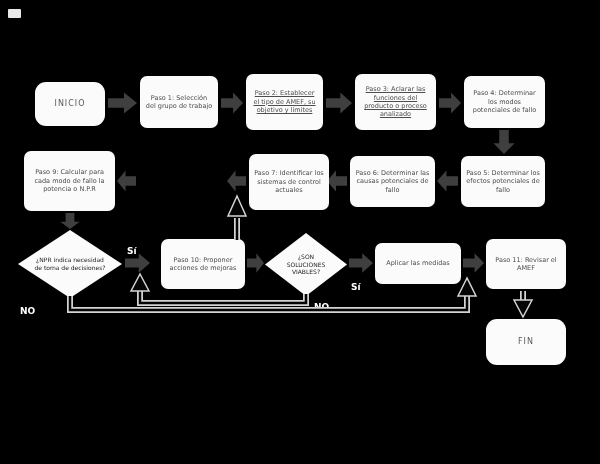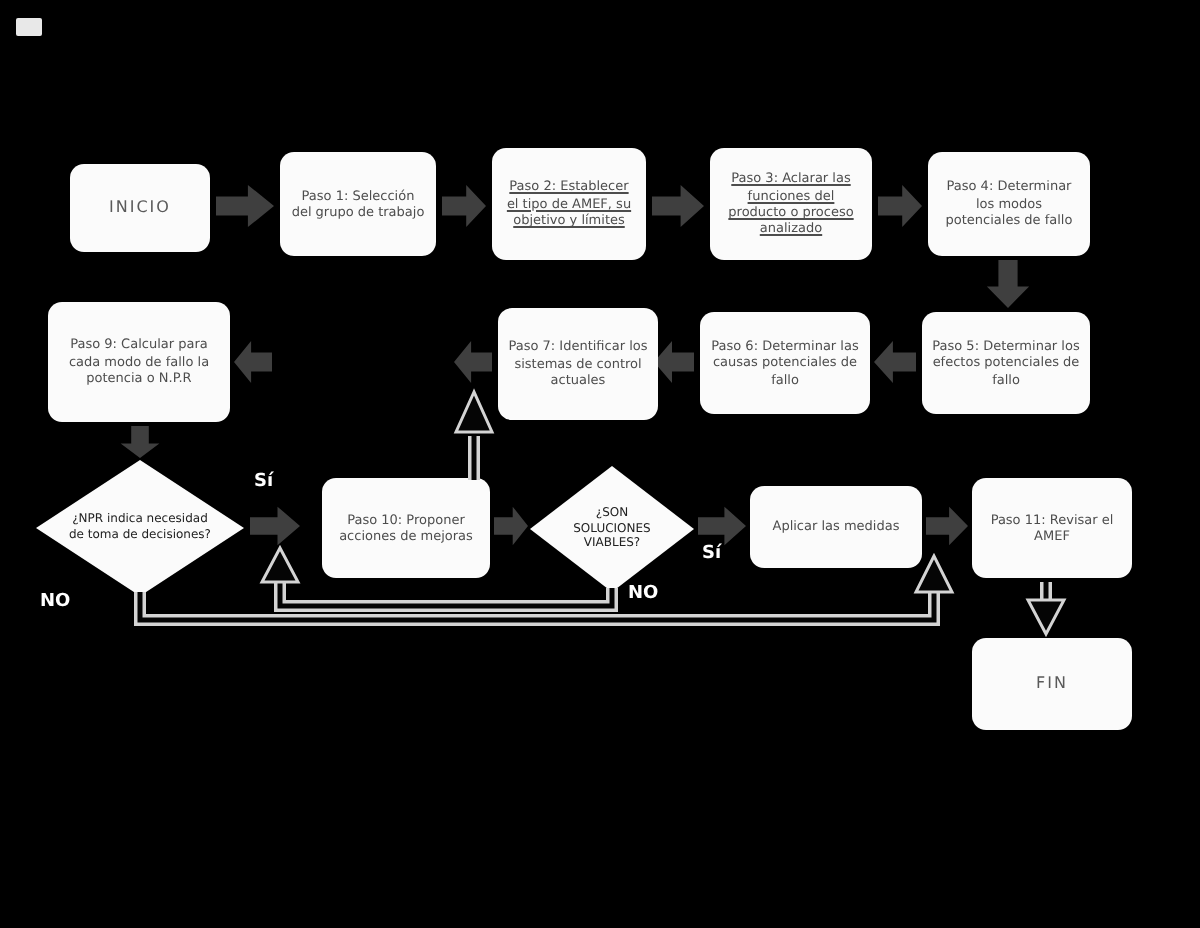--- a/index.html
+++ b/index.html
@@ -13,36 +13,36 @@
   .node{
     position:absolute;
     background:var(--node-fill,#fbfbfb);
     color:var(--node-text,#4d4d4d);
     border-radius:7px;
     display:flex;align-items:center;justify-content:center;
     text-align:center;
     font-size:6.5px;line-height:1.3;
     padding:3px 5px;box-sizing:border-box;
   }
-  .node.start{font-size:8px;letter-spacing:1px;color:#5a5a5a;}
+  .node.start{font-size:8px;letter-spacing:1px;color:#5a5a5a;border-radius:11px;}
   .node.diamond{
     border-radius:0;
     clip-path:polygon(50% 0,100% 50%,50% 100%,0 50%);
     padding:8px 16px;
     color:#222;
     font-size:6px;
   }
   .barrow{position:absolute;background:var(--arrow,#3f3f3f);}
   .barrow.right{clip-path:polygon(0 30%,55% 30%,55% 6%,100% 50%,55% 94%,55% 70%,0 70%);}
   .barrow.left{clip-path:polygon(100% 30%,45% 30%,45% 6%,0 50%,45% 94%,45% 70%,100% 70%);}
   .barrow.down{clip-path:polygon(30% 0,30% 55%,6% 55%,50% 100%,94% 55%,70% 55%,70% 0);}
   .edge-label{
     position:absolute;
     color:var(--label,#fff);
-    font-size:9px;font-weight:bold;
+    font-size:9px;font-weight:bold;margin-top:10px;
   }
   #wires{position:absolute;left:0;top:0;pointer-events:none;}
   .corner-dot{
     position:absolute;left:8px;top:9px;width:13px;height:9px;
     background:#e8e8e8;border-radius:1px;
   }
 </style>
 </head>
 <body>
 

